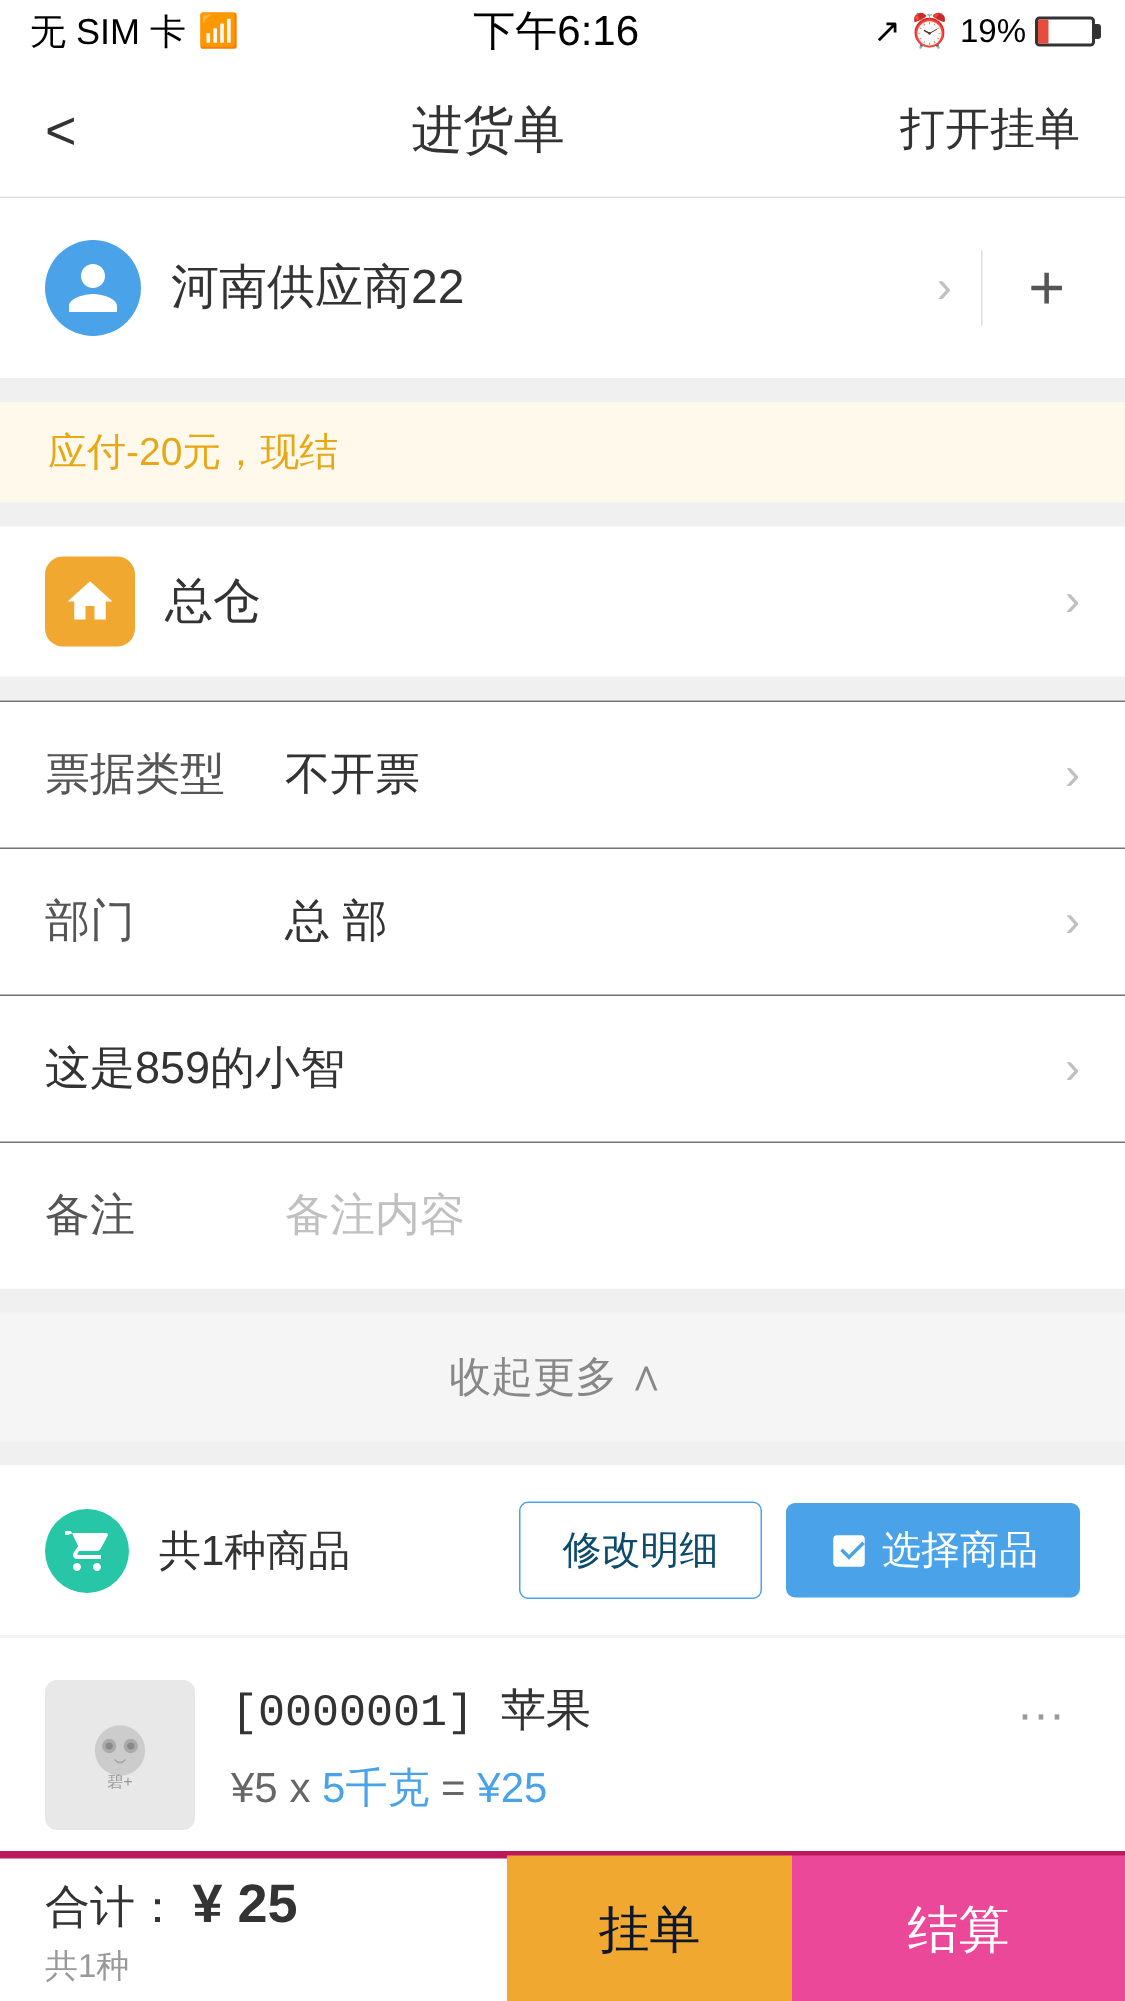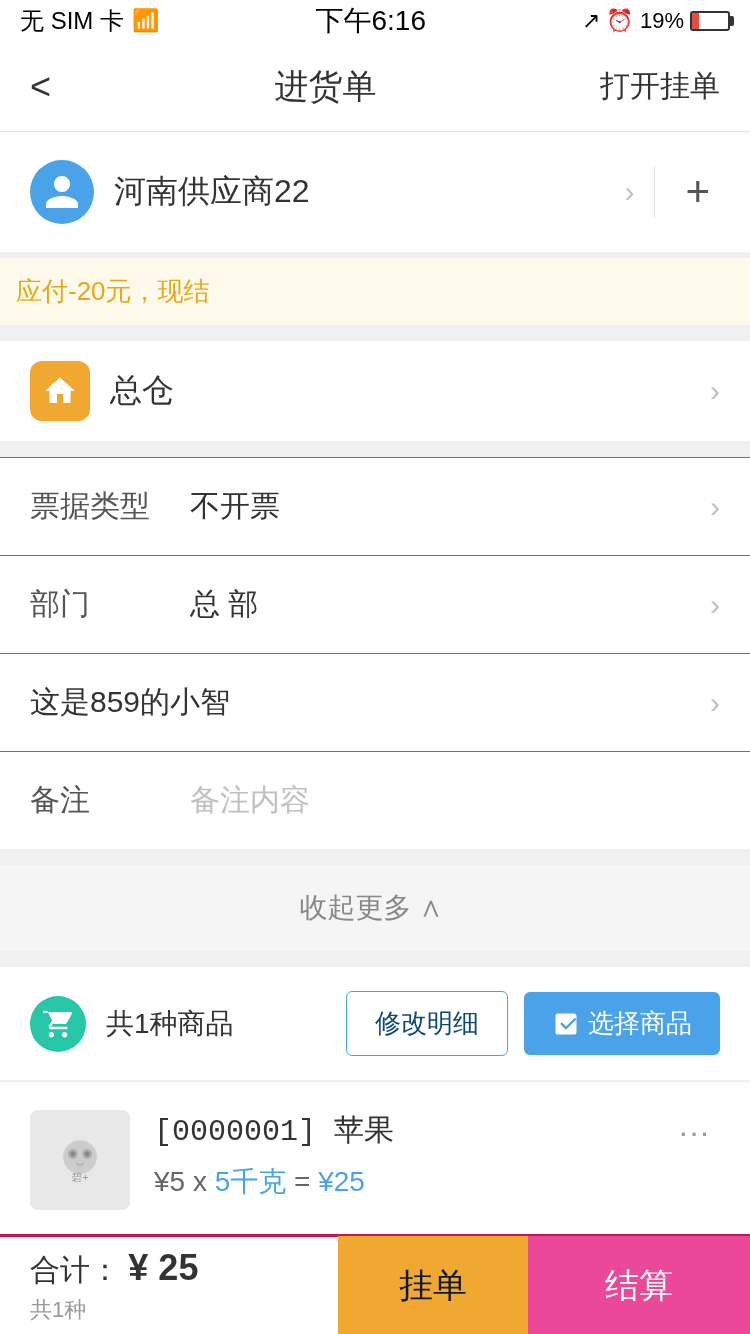--- a/index.html
+++ b/index.html
@@ -74,21 +74,21 @@
     .supplier-name { flex: 1; font-size: 32px; color: #333; }
     .chevron-right {
       color: #c0c0c0; font-size: 30px; margin-left: 10px;
     }
     .divider-v { width: 1px; height: 50px; background: #e0e0e0; margin: 0 20px; }
     .add-btn { font-size: 42px; color: #555; cursor: pointer; padding: 0 10px; }
 
     
     .payment-hint {
       background: #fff9ec;
-      padding: 16px 16px;
+      padding: 16px 32px;
       font-size: 26px;
       color: #e6a817;
       margin-bottom: 16px;
     }
 
     
     .warehouse-row {
       display: flex;
       align-items: center;
       padding: 20px 30px;
@@ -185,21 +185,21 @@
 
     
     .bottom-bar {
       position: fixed;
       bottom: 0;
       width: 750px;
       height: 100px;
       display: flex;
       align-items: center;
       background: #fff;
-      border-top: 3px solid #be185d;
+      border-top: 5px solid #be185d;
     }
     .total-area {
       flex: 1;
       padding: 0 30px;
     }
     .total-main { font-size: 30px; color: #333; }
     .total-main .amount { font-size: 36px; font-weight: 600; color: #333; }
     .total-sub { font-size: 22px; color: #999; margin-top: 4px; }
     .btn-hold {
       width: 190px; height: 100px;
@@ -241,21 +241,21 @@
     </div>
   </div>
 </div>
 
 <div class="nav-bar">
   <span class="nav-back">&lt;</span>
   <span class="nav-title">进货单</span>
   <span class="nav-action">打开挂单</span>
 </div>
 
-<div class="section" style="margin-bottom:6px;">
+<div class="section" style="margin-bottom:16px;">
   <div class="supplier-row">
     <div class="supplier-avatar">
       <svg viewBox="0 0 24 24">
         <path d="M12 12c2.7 0 4.8-2.1 4.8-4.8S14.7 2.4 12 2.4 7.2 4.5 7.2 7.2 9.3 12 12 12zm0 2.4c-3.2 0-9.6 1.6-9.6 4.8v2.4h19.2v-2.4c0-3.2-6.4-4.8-9.6-4.8z"></path>
       </svg>
     </div>
     <span class="supplier-name">河南供应商22</span>
     <span class="chevron-right">›</span>
     <div class="divider-v"></div>
     <span class="add-btn">+</span>

